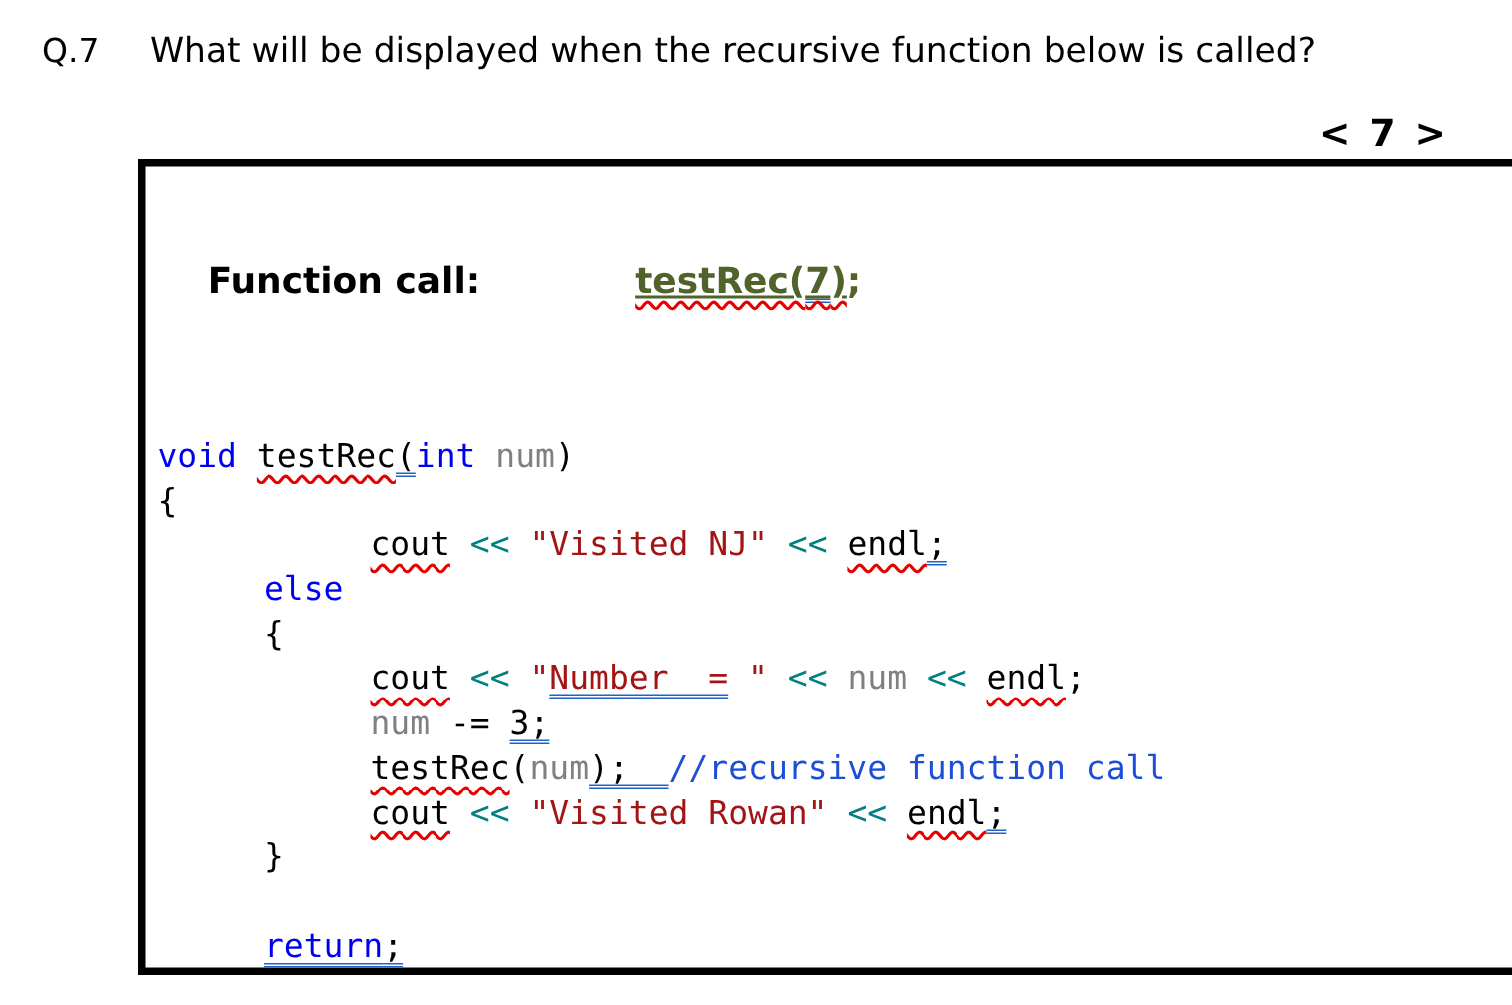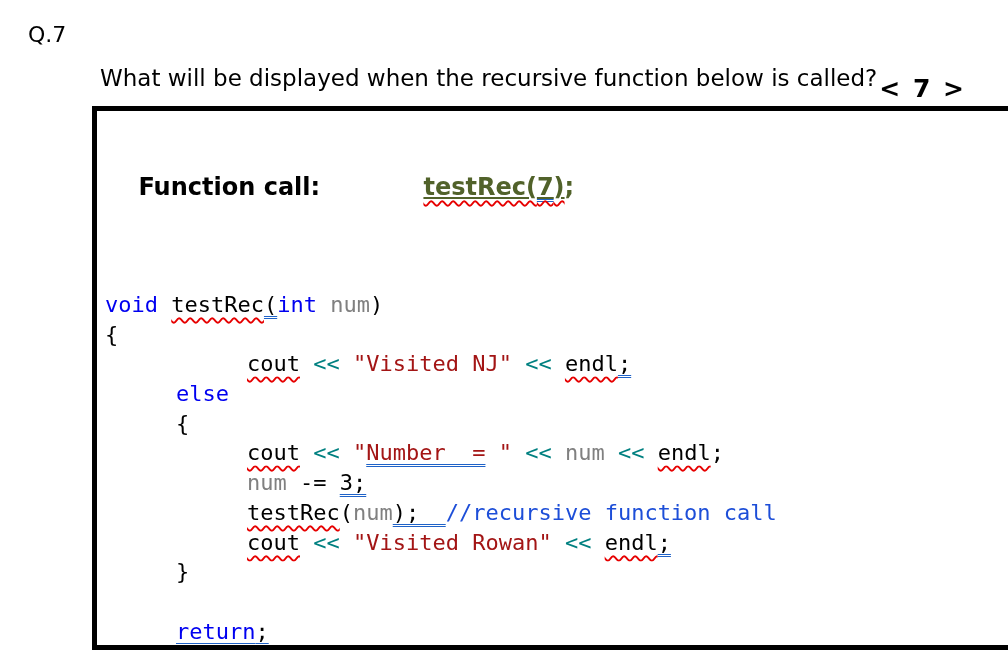--- a/index.html
+++ b/index.html
@@ -1,20 +1,20 @@
 <!DOCTYPE html>
 <html><head>
 <meta charset="utf-8">
 <style>
   * { margin:0; padding:0; box-sizing:border-box; }
   html,body { width:1008px; height:670px; background:#ffffff; overflow:hidden; }
   body { position:relative; font-family:"DejaVu Sans", sans-serif; color:#000; }
 
   .qnum   { position:absolute; left:28px;  top:22px; font-size:22px;text-align:right; }
-  .qtext  { position:absolute; left:100px; top:21px; font-size:23px;margin-top:44px; }
+  .qtext  { position:absolute; left:100px; top:21px; font-size:23px; }
   .pagenum{ position:absolute; right:42px; top:74px; font-size:25px; font-weight:bold; letter-spacing:2px; white-space:pre; }
 
   .panel { position:absolute; left:92px; top:106px; width:1007px; height:544px;
            border:5px solid #000; background:#fff; overflow:hidden; }
 
   .fc-row  { margin:31px 0 0 8px; font-size:24px; font-weight:bold; line-height:30px; white-space:pre; }
   .fc-label{ display:inline-block; width:285px; }
   .fc-value{ color:#51622a; }
 
   .code { margin:58px 0 0 8px; font-family:"DejaVu Sans Mono", monospace;

